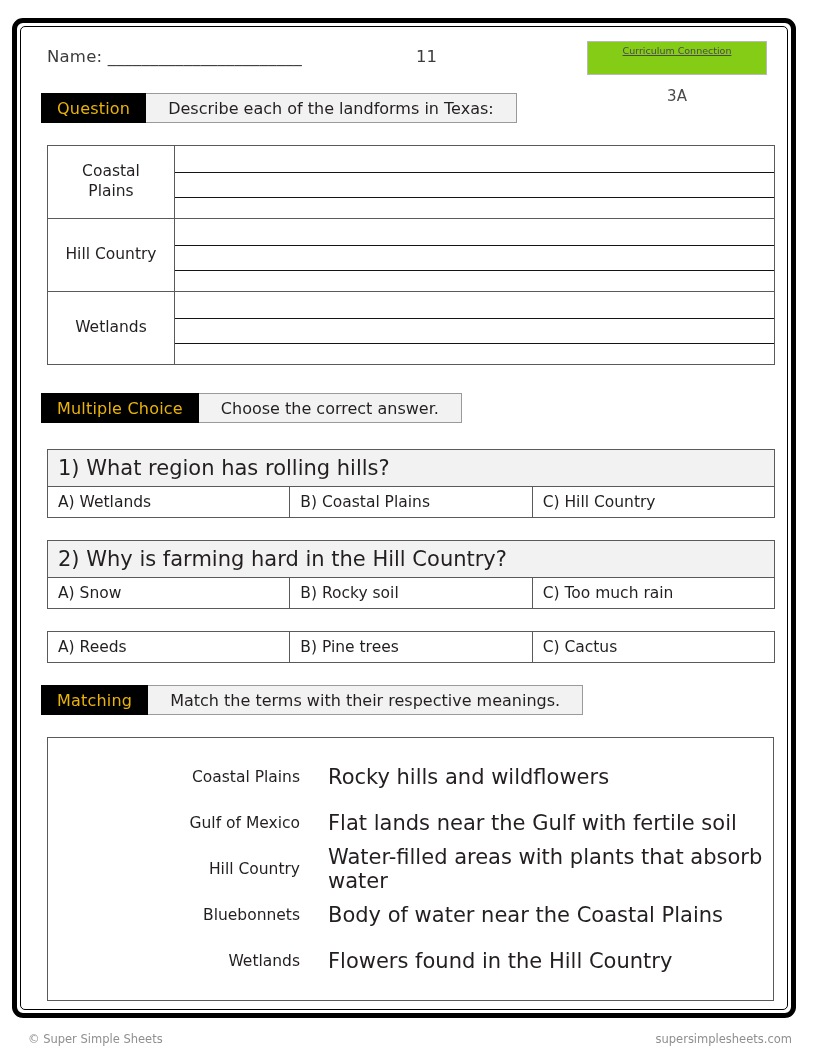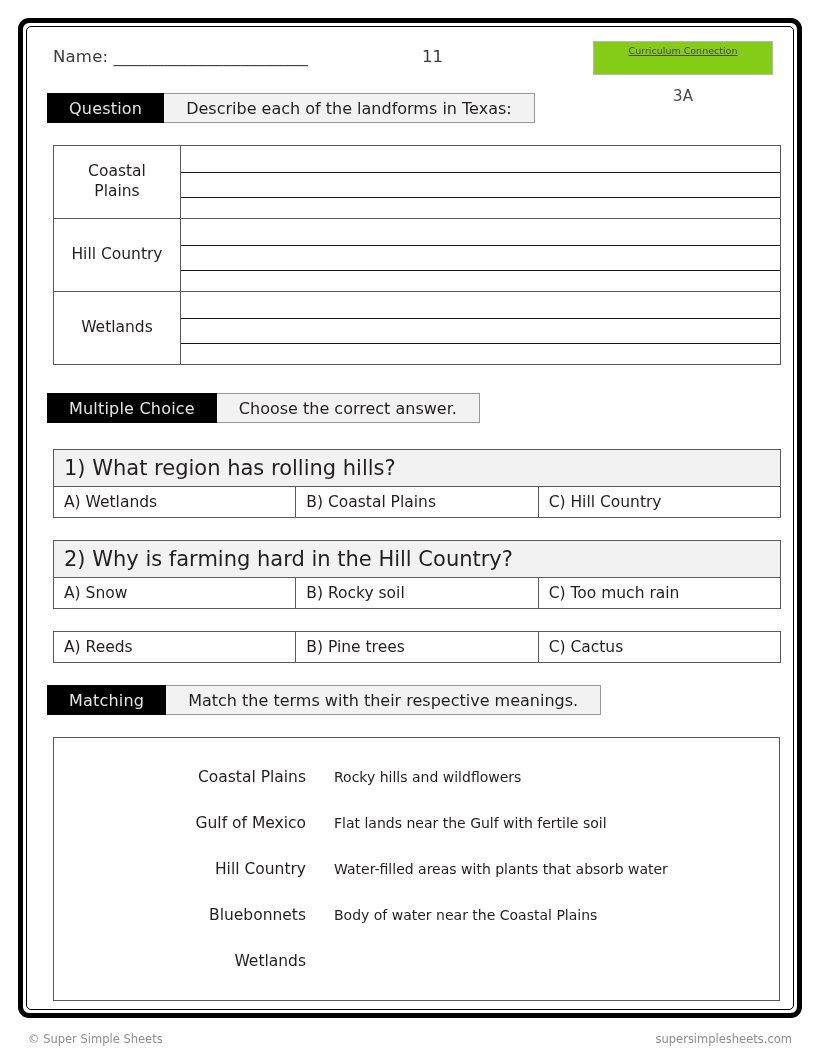--- a/index.html
+++ b/index.html
@@ -12,21 +12,21 @@
     height: 1058px;
     font-family: "DejaVu Sans", sans-serif;
     color: #231f20;
     position: relative;
     overflow: hidden;
   }
 
   
   .page-outer {
     position: absolute;
-    left: 18px;
+    left: 12px;
     top: 18px;
     width: 784px;   
     height: 1000px;
     border: 5px solid #000000;
     border-radius: 11px;
     box-sizing: border-box;
     background: #ffffff;
   }
   .page-inner {
     position: absolute;
@@ -96,26 +96,26 @@
 
   
   .section-head {
     display: flex;
     align-items: stretch;
     height: 30px;
     margin-top: 2px;
   }
   .section-tab {
     background: #000000;
-    color: #e5e5e5;
+    color: #eab308;
     font-size: 16px;
     display: flex;
     align-items: center;
     justify-content: center;
-    padding: 0 22px;
+    padding: 0 16px;
     letter-spacing: .2px;
     white-space: nowrap;
   }
   .section-instr {
     background: #f2f2f2;
     border: 1px solid #9a9a9a;
     border-left: none;
     box-sizing: border-box;
     font-size: 16px;
     display: flex;
@@ -211,21 +211,21 @@
   .match-term {
     width: 280px;
     text-align: right;
     padding-right: 28px;
     box-sizing: border-box;
     font-size: 15.5px;
     color: #231f20;
   }
   .match-def {
     flex: 1;
-    font-size: 14px;
+    font-size: 21px;
     color: #231f20;
   }
 
   
   .footer {
     position: absolute;
     left: 18px;
     right: 18px;
     top: 1032px;
     height: 20px;
@@ -348,20 +348,21 @@
         <div class="match-row">
           <div class="match-term">Hill Country</div>
           <div class="match-def">Water-filled areas with plants that absorb water</div>
         </div>
         <div class="match-row">
           <div class="match-term">Bluebonnets</div>
           <div class="match-def">Body of water near the Coastal Plains</div>
         </div>
         <div class="match-row">
           <div class="match-term">Wetlands</div>
+          <div class="match-def">Flowers found in the Hill Country</div>
         </div>
       </div>
 
     </div>
   </div>
 </div>
 
 <div class="footer">
   <span class="left">© Super Simple Sheets</span>
   <span class="right">supersimplesheets.com</span>

